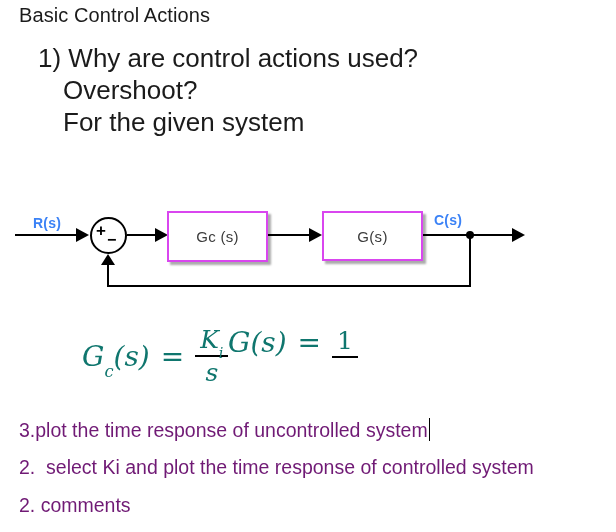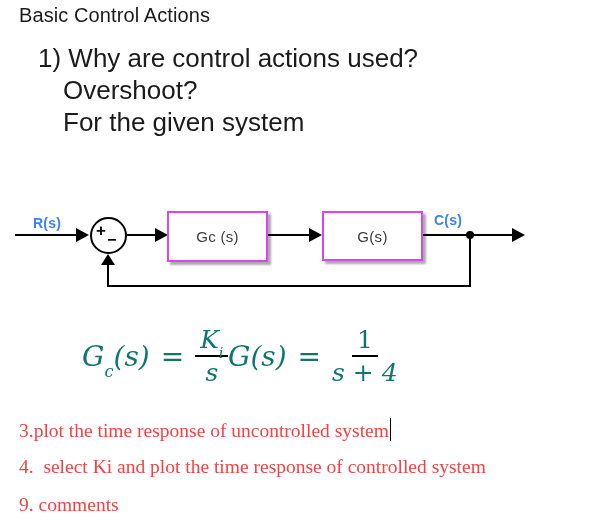--- a/index.html
+++ b/index.html
@@ -35,21 +35,21 @@
   
   .formula{position:absolute;display:flex;align-items:center;
     font-family:"DejaVu Serif",serif;font-style:italic;font-size:28px;color:#0f766e;}
   .formula sub{font-size:0.58em;font-style:italic;line-height:0;position:relative;bottom:-0.25em;}
   .meq{margin:0 11px;font-style:normal;}
   .frac{display:inline-flex;flex-direction:column;align-items:center;font-size:25px;}
   .frac .num{padding:0 5px 1px 5px;border-bottom:2px solid #000;line-height:1.12;}
   .frac .den{line-height:1.12;padding-top:2px;}
   .upright{font-style:normal;}
   
-  .task{position:absolute;left:19px;margin:0;font-size:19.5px;color:#ef4444;white-space:pre;font-family:Liberation Serif, serif;}
+  .task{position:absolute;left:19px;margin:0;font-size:19.5px;color:#701a75;white-space:pre;}
   .caret{display:inline-block;width:1.5px;height:23px;background:#000;vertical-align:-4px;margin-left:1px;}
 </style>
 </head>
 <body>
 
 <div class="canvas">
 
   <h1 class="title">Basic Control Actions</h1>
 
   <div class="qlist">
@@ -101,21 +101,20 @@
       <span class="num"><span>K</span><sub>i</sub></span>
       <span class="den">s</span>
     </span>
   </div>
 
   <div class="formula" style="left:228px;top:326px;">
     <span><span>G</span><span>(s)</span></span>
     <span class="meq">=</span>
     <span class="frac">
       <span class="num upright">1</span>
-      <span class="den">s + 4</span>
     </span>
   </div>
 
   <p class="task" style="top:418px;"><span>3.plot the time response of uncontrolled system</span><span class="caret"></span></p>
-  <p class="task" style="top:456px;">4.  select Ki and plot the time response of controlled system</p>
-  <p class="task" style="top:494px;">9. comments</p>
+  <p class="task" style="top:456px;">2.  select Ki and plot the time response of controlled system</p>
+  <p class="task" style="top:494px;">2. comments</p>
 
 </div>
 
 </body></html>

